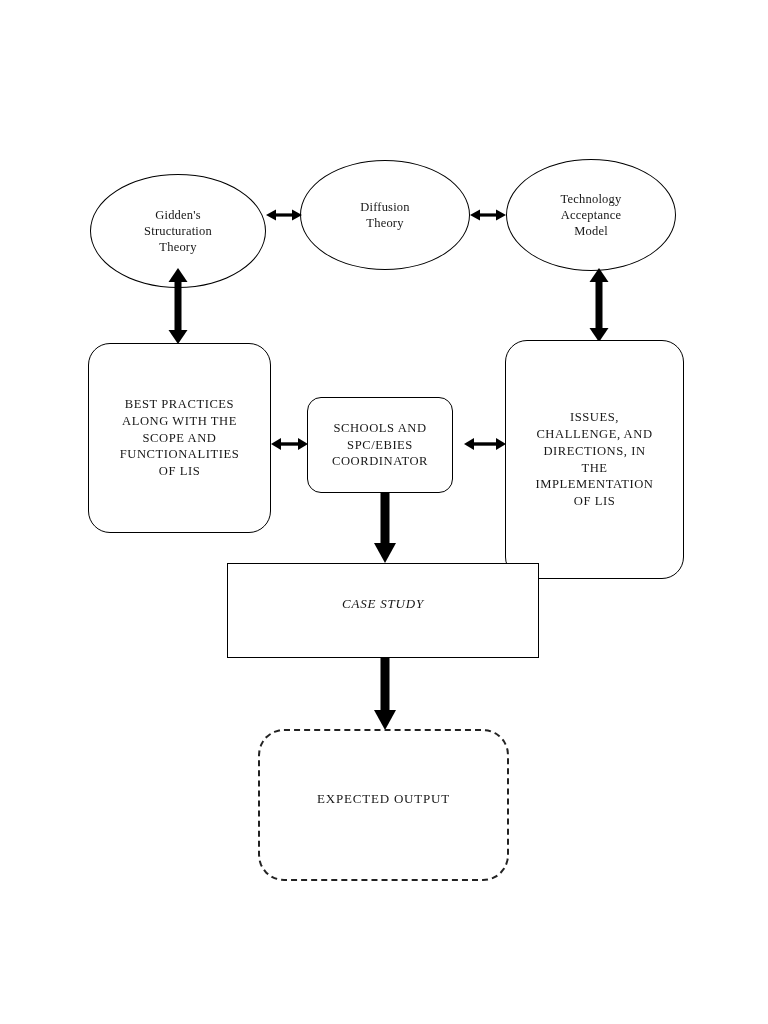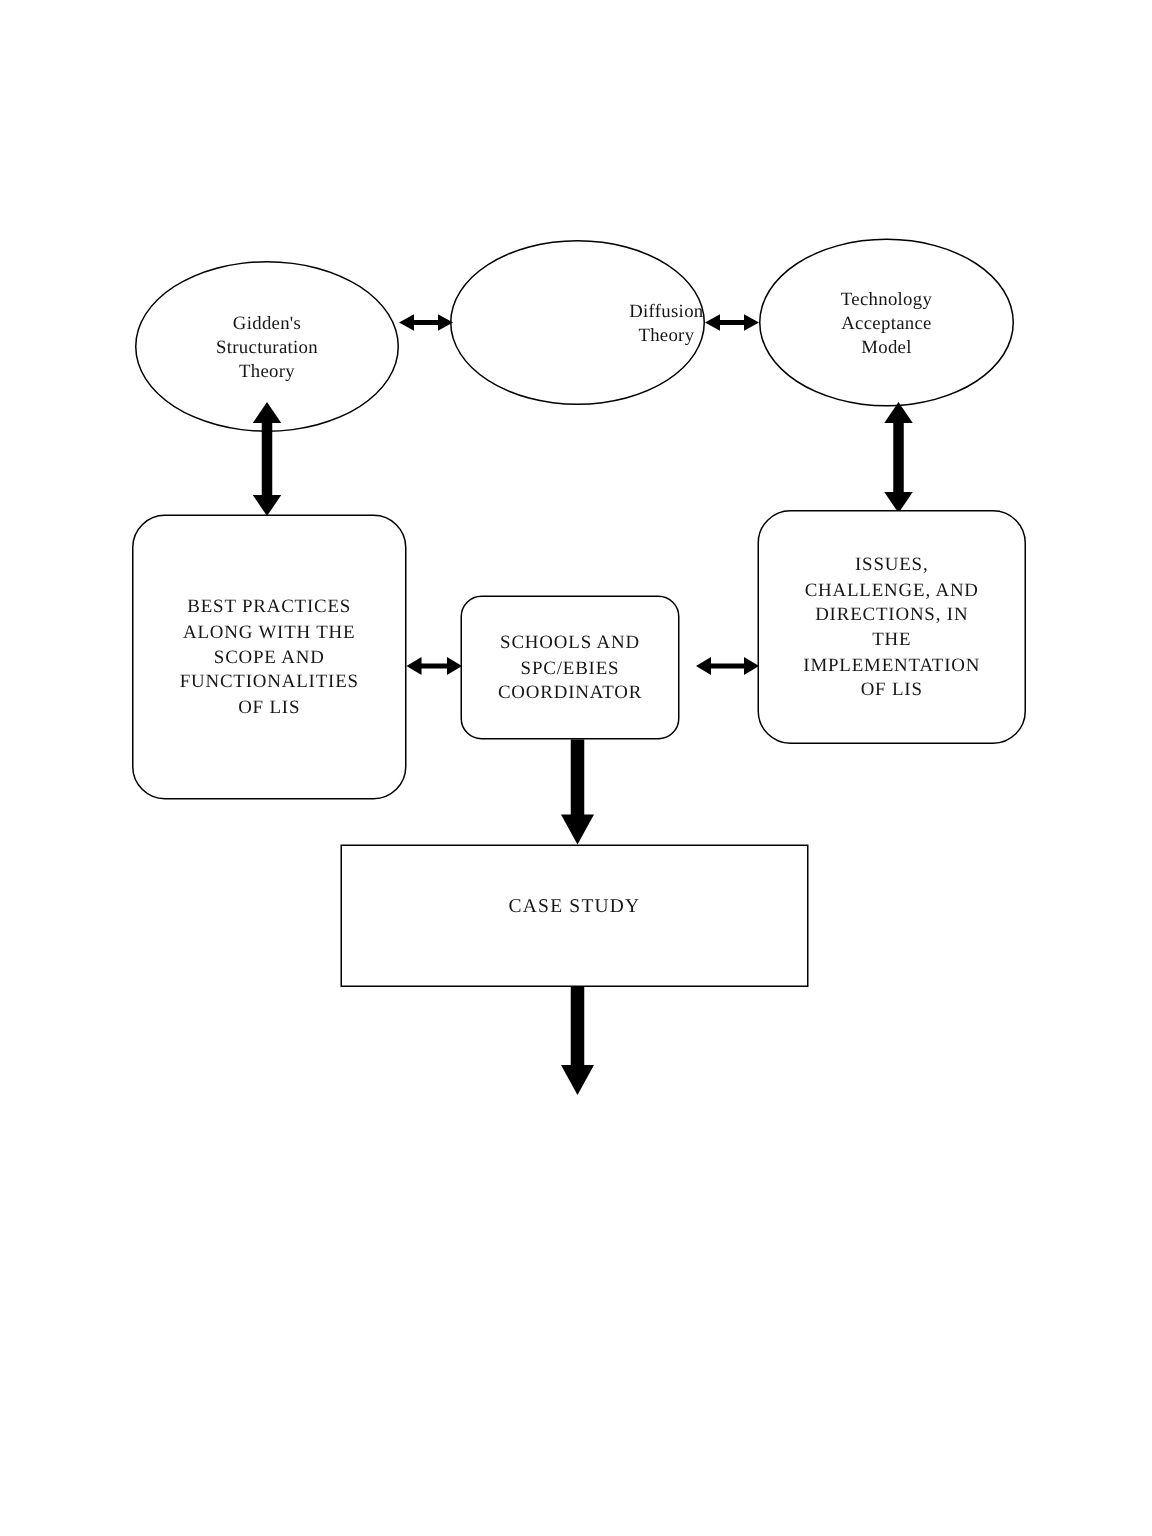--- a/index.html
+++ b/index.html
@@ -71,20 +71,21 @@
   .sqbox {
     position: absolute;
     border: 1.7px solid #000;
     background: #fff;
     box-sizing: border-box;
   }
   .sqbox .node-text {
     position: absolute;
     font-size: 13px;
     letter-spacing: 0.8px;
+    font-style: italic;
   }
 
   
   .dashbox {
     position: absolute;
     border: 2px dashed #222;
     border-radius: 26px;
     background: #fff;
     box-sizing: border-box;
   }
@@ -105,21 +106,21 @@
 <body>
 
 <div id="page">
 
   <div class="ellipse" style="left:90px; top:174px; width:176px; height:114px;">
     <div class="node-text">Gidden's
 Structuration
 Theory</div>
   </div>
 
-  <div class="ellipse" style="left:300px; top:160px; width:170px; height:110px;justify-content:flex-end;">
+  <div class="ellipse" style="left:300px; top:160px; width:170px; height:110px;">
     <div class="node-text">Diffusion
 Theory</div>
   </div>
 
   <div class="ellipse" style="left:506px; top:159px; width:170px; height:112px;">
     <div class="node-text">Technology
 Acceptance
 Model</div>
   </div>
 
@@ -162,21 +163,21 @@
 FUNCTIONALITIES
 OF LIS</div>
   </div>
 
   <div class="rbox small" style="left:307px; top:397px; width:146px; height:96px;">
     <div class="node-text">SCHOOLS AND
 SPC/EBIES
 COORDINATOR</div>
   </div>
 
-  <div class="rbox" style="left:505px; top:340px; width:179px; height:156px;">
+  <div class="rbox" style="left:505px; top:340px; width:179px; height:239px;">
     <div class="node-text">ISSUES,
 CHALLENGE, AND
 DIRECTIONS, IN
 THE
 IMPLEMENTATION
 OF LIS</div>
   </div>
 
   <div class="connector" style="left:271px; top:434px; width:37px; height:20px;">
     <svg width="37" height="20" viewBox="0 0 37 20">
@@ -205,14 +206,17 @@
     <div class="node-text" style="top:32px;">CASE STUDY</div>
   </div>
 
   <div class="connector" style="left:371px; top:658px; width:28px; height:72px;">
     <svg width="28" height="72" viewBox="0 0 28 72">
       <rect x="9.5" y="0" width="9" height="54" fill="#000"></rect>
       <polygon points="14,72 3,52 25,52" fill="#000"></polygon>
     </svg>
   </div>
 
+  <div class="dashbox" style="left:258px; top:729px; width:251px; height:152px;">
+    <div class="node-text" style="top:60px;">EXPECTED OUTPUT</div>
+  </div>
 
 </div>
 
 </body></html>

